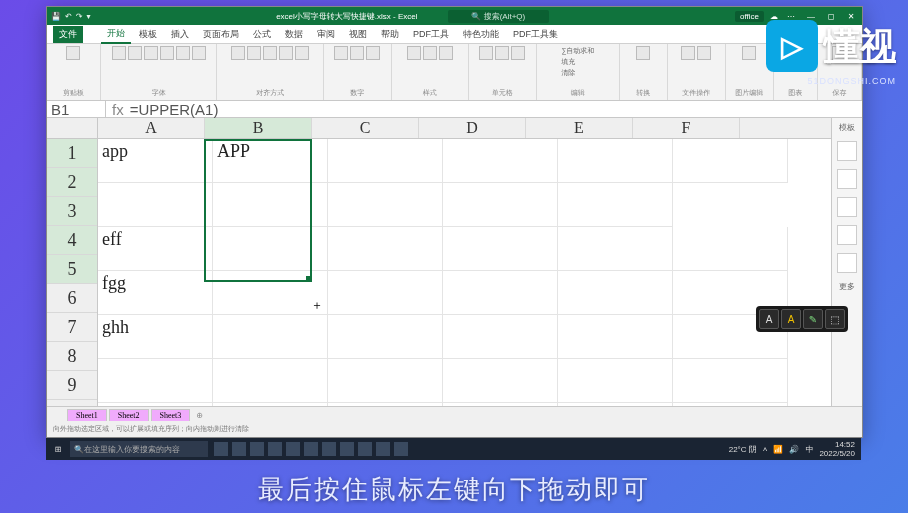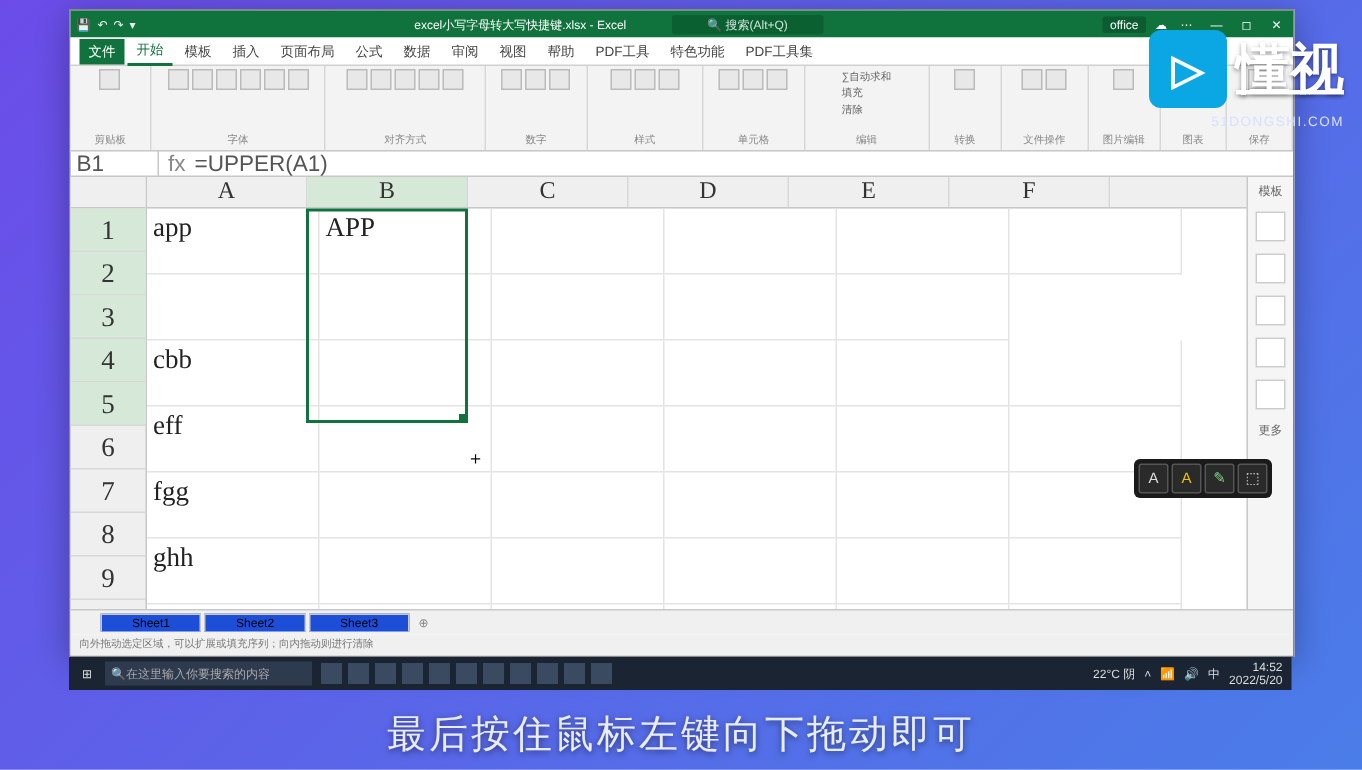--- a/index.html
+++ b/index.html
@@ -8,21 +8,21 @@
 .title-bar .qat{display:flex;gap:4px;align-items:center;}
 .title-bar .qat span{opacity:.9}
 .title-mid{flex:1;text-align:center;display:flex;justify-content:center;gap:30px;align-items:center;}
 .title-mid .search{background:#0a5c30;padding:1px 24px;border-radius:2px;opacity:.8}
 .title-right{display:flex;gap:6px;align-items:center;}
 .title-right .badge{background:#0b5c31;padding:1px 5px;border-radius:2px;}
 .win-btn{width:14px;text-align:center;}
 .ribbon-tabs{height:18px;background:#fff;display:flex;align-items:center;font-size:9px;border-bottom:1px solid #d0d0d0;padding-left:6px;gap:2px;}
 .ribbon-tabs .tab{padding:2px 6px;color:#444;}
 .ribbon-tabs .tab.file{background:#10733d;color:#fff;}
-.ribbon-tabs .tab.active{border-bottom:2px solid #10733d;color:#10733d;}
+.ribbon-tabs .tab.active{border-bottom:2px solid #10733d;color:#10733d;margin-left:16px;}
 .ribbon{height:56px;background:#f3f3f3;border-bottom:1px solid #c8c8c8;display:flex;font-size:7px;color:#666;}
 .rg{border-right:1px solid #d8d8d8;padding:2px 4px;display:flex;flex-direction:column;justify-content:space-between;align-items:center;}
 .rg .icons{display:flex;gap:2px;flex-wrap:wrap;align-items:center;justify-content:center;}
 .rg .icons span{width:12px;height:12px;background:#e8e8e8;border:1px solid #bbb;display:inline-block;}
 .rg .lbl{font-size:7px;color:#888}
 .formula-bar{height:16px;display:flex;border-bottom:1px solid #c8c8c8;font-size:15px;align-items:center;}
 .name-box{width:50px;border-right:1px solid #c8c8c8;padding:1px 4px;color:#555;}
 .fx-area{flex:1;padding:1px 6px;color:#555;display:flex;align-items:center;gap:6px}
 .fx-area .fx{color:#888}
 .grid-wrap{flex:1;display:flex;overflow:hidden;position:relative;}
@@ -36,21 +36,21 @@
 .colh.sel{background:#d6e9d8;}
 .cells{position:relative;}
 .row{display:flex;height:44px;}
 .cell{width:106px;border-right:1px solid #e4e4e4;border-bottom:1px solid #e4e4e4;font-size:18px;font-family:"Times New Roman",serif;padding:2px 4px;color:#222;}
 .selection{position:absolute;border:2px solid #10733d;pointer-events:none;}
 .fill-handle{position:absolute;width:5px;height:5px;background:#10733d;}
 .side-pane{position:absolute;right:0;top:0;width:30px;height:100%;background:#f5f5f5;border-left:1px solid #c8c8c8;display:flex;flex-direction:column;align-items:center;gap:8px;padding-top:4px;font-size:8px;color:#666}
 .side-pane .lbl{writing-mode:horizontal-tb;font-size:8px;}
 .side-pane .ic{width:18px;height:18px;background:#fff;border:1px solid #ccc;}
 .sheet-tabs{height:16px;background:#f0f0f0;border-top:1px solid #c8c8c8;display:flex;align-items:center;font-size:8px;padding-left:20px;gap:2px;}
-.sheet-tabs .st{padding:1px 20px;background:#1d4ed8;border:1px solid #c8c8c8;border-bottom:none;}
+.sheet-tabs .st{padding:1px 8px;background:#f0abfc;border:1px solid #c8c8c8;border-bottom:none;font-family:Liberation Serif, serif;}
 .sheet-tabs .plus{padding:1px 4px;color:#888}
 .status-bar{height:12px;background:#f0f0f0;font-size:7px;color:#787878;padding:1px 6px;}
 .taskbar{position:absolute;left:46px;top:438px;width:815px;height:22px;background:#1a2433;display:flex;align-items:center;color:#ddd;font-size:8px;}
 .taskbar .start{width:24px;display:flex;justify-content:center;}
 .taskbar .search-box{width:130px;height:14px;background:#2e3a4d;padding:1px 4px;color:#aaa;font-size:8px;display:flex;align-items:center;}
 .taskbar .tray{margin-left:auto;display:flex;gap:6px;align-items:center;padding-right:6px;}
 .taskbar .apps{display:flex;gap:4px;margin-left:6px;}
 .taskbar .apps span{width:14px;height:14px;background:#3a4a60;display:inline-block;}
 .watermark{position:absolute;right:12px;top:20px;display:flex;align-items:center;gap:6px;}
 .watermark .logo{width:52px;height:52px;background:#0aa7e4;border-radius:8px;display:flex;align-items:center;justify-content:center;color:#fff;font-size:28px;font-weight:bold;}
@@ -237,28 +237,20 @@
             <div class="cell"></div>
           </div>
     <div class="row">
             <div class="cell"></div>
             <div class="cell"></div>
             <div class="cell"></div>
             <div class="cell"></div>
             <div class="cell"></div>
           </div>
     <div class="row">
-            <div class="cell">cbb</div>
-            <div class="cell"></div>
-            <div class="cell"></div>
-            <div class="cell"></div>
-            <div class="cell"></div>
-            <div class="cell"></div>
-          </div>
-    <div class="row">
             <div class="cell">eff</div>
             <div class="cell"></div>
             <div class="cell"></div>
             <div class="cell"></div>
             <div class="cell"></div>
             <div class="cell"></div>
           </div>
     <div class="row">
             <div class="cell">fgg</div>
             <div class="cell"></div>

